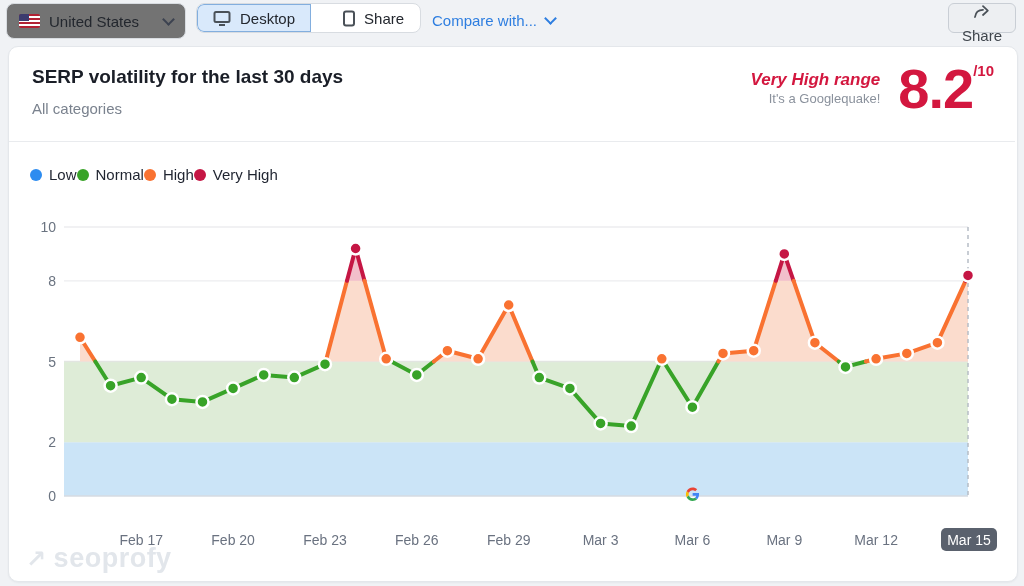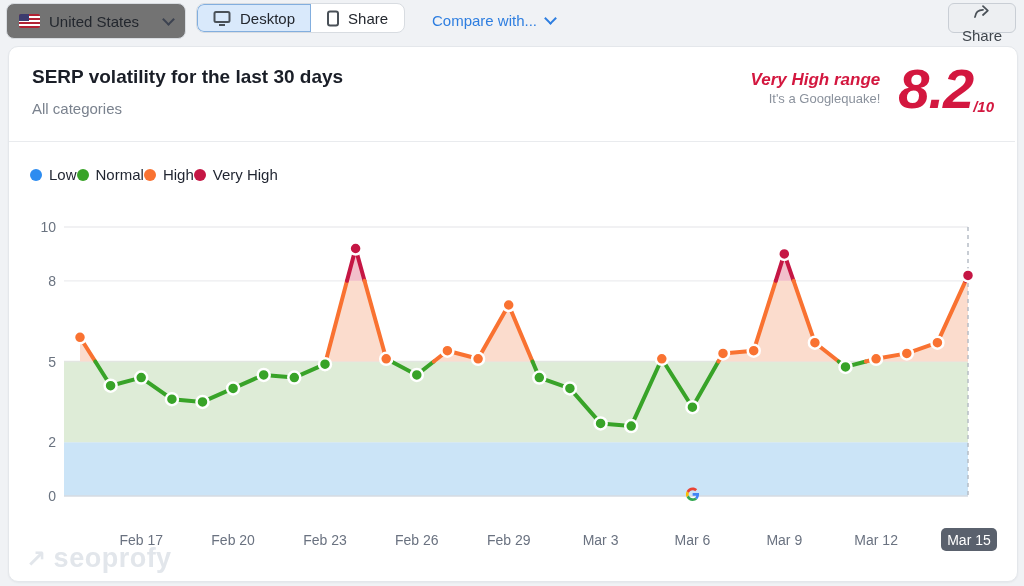--- a/index.html
+++ b/index.html
@@ -13,41 +13,41 @@
     padding:0 12px;box-sizing:border-box;cursor:pointer;}
   .us-flag{width:21px;height:14px;border-radius:2px;position:relative;overflow:hidden;
     background:repeating-linear-gradient(180deg,#b22234 0 2px,#ffffff 2px 4px);flex:0 0 auto;}
   .us-flag .canton{position:absolute;left:0;top:0;width:10px;height:7px;background:#3c3b6e;}
   .country-label{font-size:15px;color:#23272e;flex:1;}
   .chev{width:7px;height:7px;border-right:2px solid #3c4250;border-bottom:2px solid #3c4250;
     transform:rotate(45deg);margin-top:-4px;flex:0 0 auto;}
   .chev.blue{border-color:#2e7ee0;}
 
   .segmented{position:absolute;left:196px;top:3px;height:30px;background:#fff;border:1px solid #d8dce1;
-    border-radius:8px;display:flex;box-sizing:border-box;overflow:hidden;}
+    border-radius:8px;display:flex;box-sizing:border-box;overflow:hidden;gap:16px;}
   .seg-btn{display:flex;align-items:center;gap:9px;padding:0 16px;font-size:15px;color:#23272e;cursor:pointer;}
   .seg-btn.selected{background:#d9e9fb;box-shadow:inset 0 0 0 1px #82aede;border-radius:7px 0 0 7px;}
 
   .compare-link{position:absolute;left:432px;top:12px;display:flex;align-items:center;gap:9px;
     font-size:15px;color:#2e7ee0;cursor:pointer;}
   .share-btn{position:absolute;right:8px;top:3px;height:30px;background:#edeff2;border:1px solid #c9ced5;
     border-radius:6px;display:flex;align-items:center;gap:8px;padding:0 13px;box-sizing:border-box;
     font-size:15px;color:#3f454c;cursor:pointer;flex-direction:column;}
 
   
   .card{position:absolute;left:8px;top:46px;width:1008px;height:534px;background:#fff;
     border:1px solid #e4e7eb;border-radius:10px;box-shadow:0 1px 2px rgba(20,30,50,.05);}
   .card-title{position:absolute;left:32px;top:66px;font-size:19px;font-weight:bold;color:#1a1e27;}
   .card-subtitle{position:absolute;left:32px;top:100px;font-size:15px;color:#7a828e;}
 
   .range-block{position:absolute;right:30px;top:62px;display:flex;align-items:center;gap:18px;}
   .range-texts{text-align:right;}
   .range-label{font-size:17px;font-weight:bold;color:#d3173f;line-height:1.3;font-style:italic;}
   .range-note{font-size:13px;color:#8a919c;line-height:1.3;}
-  .score-wrap{display:flex;align-items:flex-end;font-style:italic;}
+  .score-wrap{display:flex;align-items:flex-start;}
   .score-value{font-size:56px;font-weight:bold;color:#d3173f;line-height:.95;letter-spacing:-1px;}
   .score-suffix{font-size:15px;font-weight:bold;color:#d3173f;}
 
   .header-divider{position:absolute;left:9px;top:141px;width:1006px;height:1px;background:#e9ebee;}
 
   .legend{position:absolute;left:30px;top:166px;display:flex;align-items:center;}
   .legend-item{display:flex;align-items:center;gap:7px;font-size:15px;color:#1f2430;}
   .legend-dot{width:12px;height:12px;border-radius:50%;}
 
   .chart-wrap{position:absolute;left:8px;top:215px;width:1008px;height:345px;}

